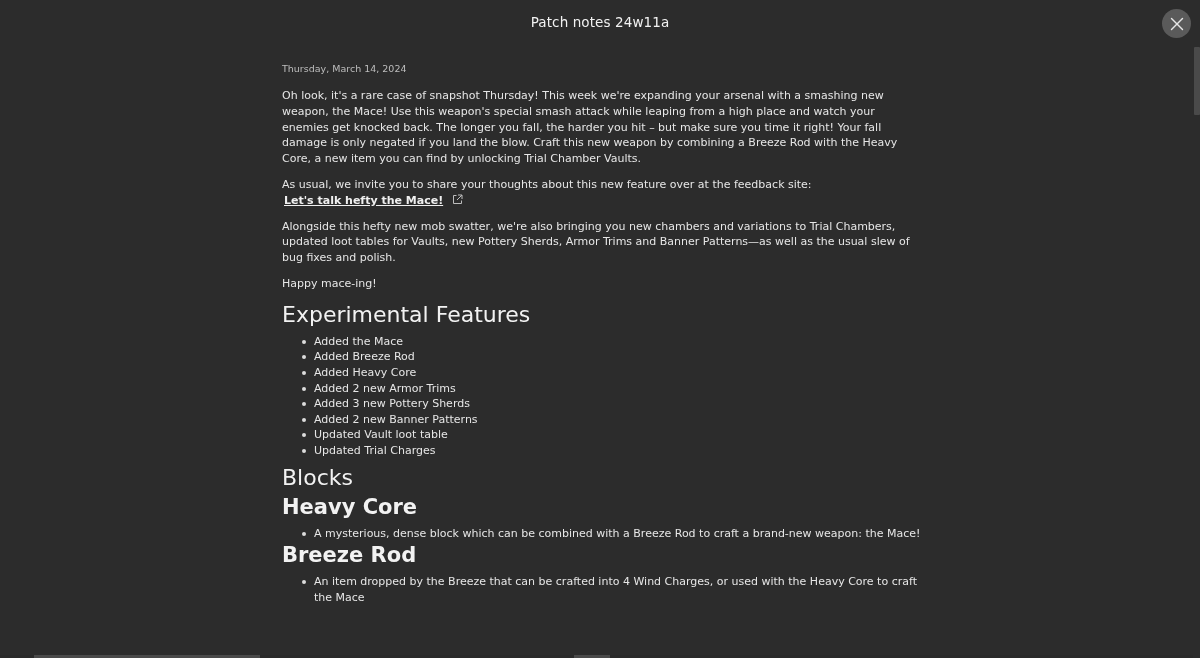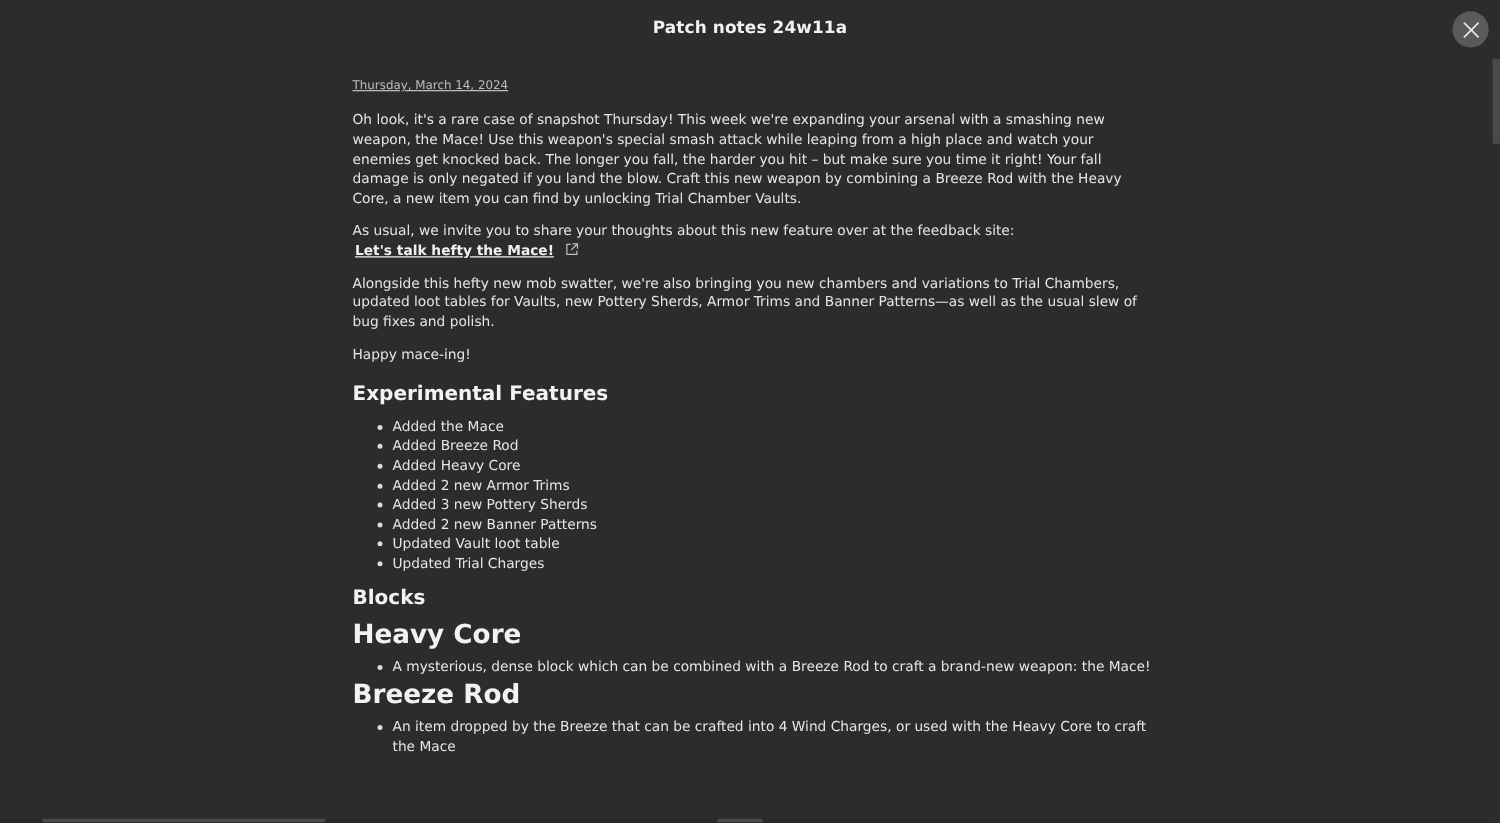--- a/index.html
+++ b/index.html
@@ -8,21 +8,21 @@
     background: #2b2b2b;
     font-family: "DejaVu Sans", "Liberation Sans", sans-serif;
     color: #e8e8e8;
   }
   .window { position: relative; width: 1200px; height: 658px; background: #2c2c2c; }
   .title-bar {
     position: absolute; top: 0; left: 0; width: 1200px; height: 44px;
     display: flex; align-items: center; justify-content: center;
   }
   .title {
-    font-weight: bold; font-size: 13.5px; color: #f2f2f2; letter-spacing: 0.1px;
+    font-weight: normal; font-size: 13.5px; color: #f2f2f2; letter-spacing: 0.1px;
     margin-top: 0px;
     text-align: right;
   }
   .close-btn {
     position: absolute; top: 9px; left: 1162px; width: 29px; height: 29px;
     border-radius: 50%; background: #5a5a5a;
     display: flex; align-items: center; justify-content: center; cursor: pointer;
   }
   .close-btn svg { width: 14px; height: 14px; }
   .v-scrollbar {
@@ -39,28 +39,28 @@
   .h-thumb {
     position: absolute; left: 34px; top: 0; width: 226px; height: 3px; background: #4a4a4a;
   }
   .h-thumb2 {
     position: absolute; left: 574px; top: 0; width: 36px; height: 3px; background: #4a4a4a;
   }
   .content {
     position: absolute; top: 62px; left: 282px; width: 640px;
     font-size: 11px; line-height: 15.8px; color: #e6e6e6;
   }
-  .date { font-size: 9.5px; color: #bdbdbd; margin-bottom: 12px; line-height: 14px; text-decoration: underline; }
+  .date { font-size: 9.5px; color: #bdbdbd; margin-bottom: 12px; line-height: 14px; }
   p { margin-bottom: 10px; }
   .link-line { margin-top: -10px; margin-bottom: 10px; padding-left: 2px; }
   .link {
     font-weight: bold; color: #f0f0f0; text-decoration: underline; cursor: pointer;
   }
   .ext-icon { display: inline-block; width: 11px; height: 11px; margin-left: 5px; vertical-align: -1px; }
-  h2 { font-size: 16px; font-weight: bold; color: #f2f2f2; line-height: 26px; margin: 6px 0 6px 0; }
+  h2 { font-size: 22px; font-weight: normal; color: #f2f2f2; line-height: 26px; margin: 6px 0 6px 0; }
   h3 { font-size: 21px; font-weight: bold; color: #f2f2f2; line-height: 20px; margin: 2px 0 9px 0; }
   ul { list-style: none; margin: 0 0 4px 0; padding-left: 20px; }
   li { position: relative; padding-left: 12px; line-height: 15.6px; }
   li::before {
     content: ""; position: absolute; left: 0; top: 6px; width: 4px; height: 4px;
     background: #dcdcdc; border-radius: 50%;
   }
 </style>
 </head>
 <body>

